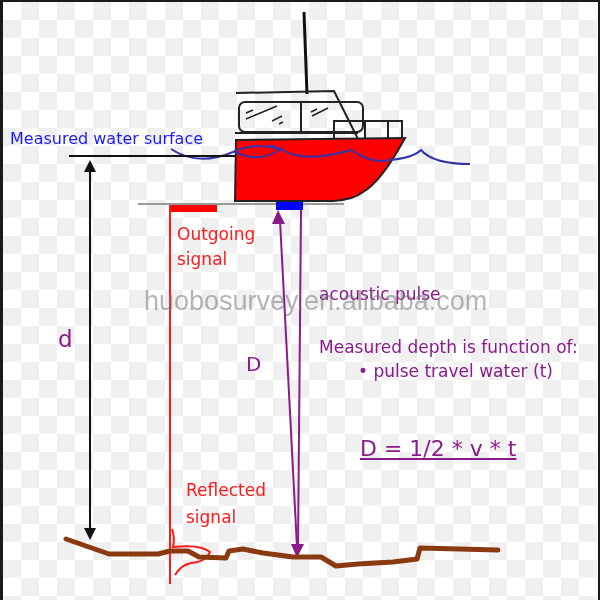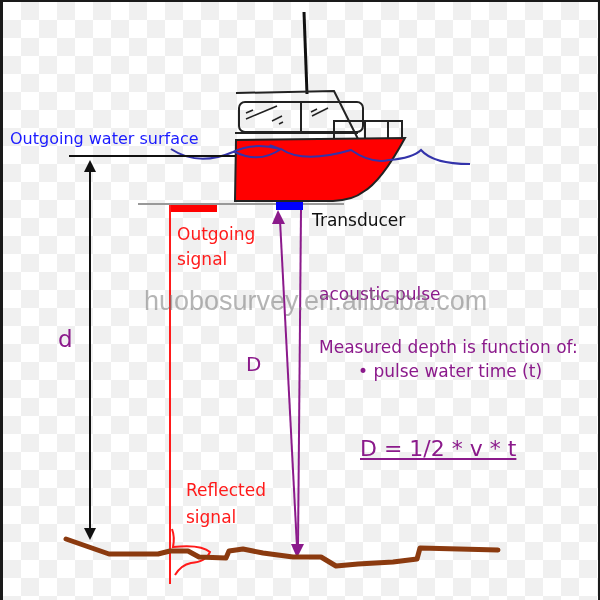--- a/index.html
+++ b/index.html
@@ -75,36 +75,35 @@
     <line x1="277" y1="218" x2="294" y2="545" stroke="#8b1a8b" stroke-width="2"></line>
     <polygon points="275,208 269,222 282,222" fill="#8b1a8b"></polygon>
     <line x1="298" y1="208" x2="295" y2="545" stroke="#8b1a8b" stroke-width="2"></line>
     <polygon points="294,556 288,542 301,542" fill="#8b1a8b"></polygon>
 
     <path d="M169,527 Q172,535 170,545 Q198,542 207,550 Q203,560 188,561 Q178,563 172,573" fill="none" stroke="#ff1a1a" stroke-width="2"></path>
 
     <polyline points="63,537 106,552 155,552 167,549 185,549 196,555 223,556 226,549 240,547 260,551 290,555 318,555 333,564 355,562 390,560 414,557 417,546 495,548" fill="none" stroke="#8b3a0f" stroke-width="5" stroke-linejoin="round" stroke-linecap="round"></polyline>
   </svg>
 
-  <div class="lbl blue" style="left:7px; top:129px; font-size:16px;">Outgoing water surface</div>
+  <div class="lbl blue" style="left:7px; top:129px; font-size:16px;">Measured water surface</div>
 
-  <div class="lbl black" style="left:309px; top:210px; font-size:17px;">Transducer</div>
 
   <div class="lbl red" style="left:174px; top:224px; font-size:17px;">Outgoing</div>
   <div class="lbl red" style="left:174px; top:249px; font-size:17px;">signal</div>
 
   <div class="lbl purple" style="left:55px; top:326px; font-size:23px;">d</div>
   <div class="lbl purple" style="left:243px; top:352px; font-size:20px;">D</div>
 
   <div class="lbl purple" style="left:316px; top:284px; font-size:17px;">acoustic pulse</div>
 
   <div class="lbl purple" style="left:316px; top:337px; font-size:17px;">Measured depth is function of:</div>
 
   <ul class="bullet-list purple" style="position:absolute; left:355px; top:357px;">
-    <li>pulse water time (t)</li>
+    <li>pulse travel water (t)</li>
   </ul>
 
   <div class="lbl purple" style="left:357px; top:436px; font-size:22px;text-decoration:underline;">D = 1/2 * v * t</div>
 
   <div class="lbl red" style="left:183px; top:480px; font-size:17px;">Reflected</div>
   <div class="lbl red" style="left:183px; top:507px; font-size:17px;">signal</div>
 
   <div class="wm" style="left:141px; top:284px;">huobosurvey.en.alibaba.com</div>
 </div>
 

